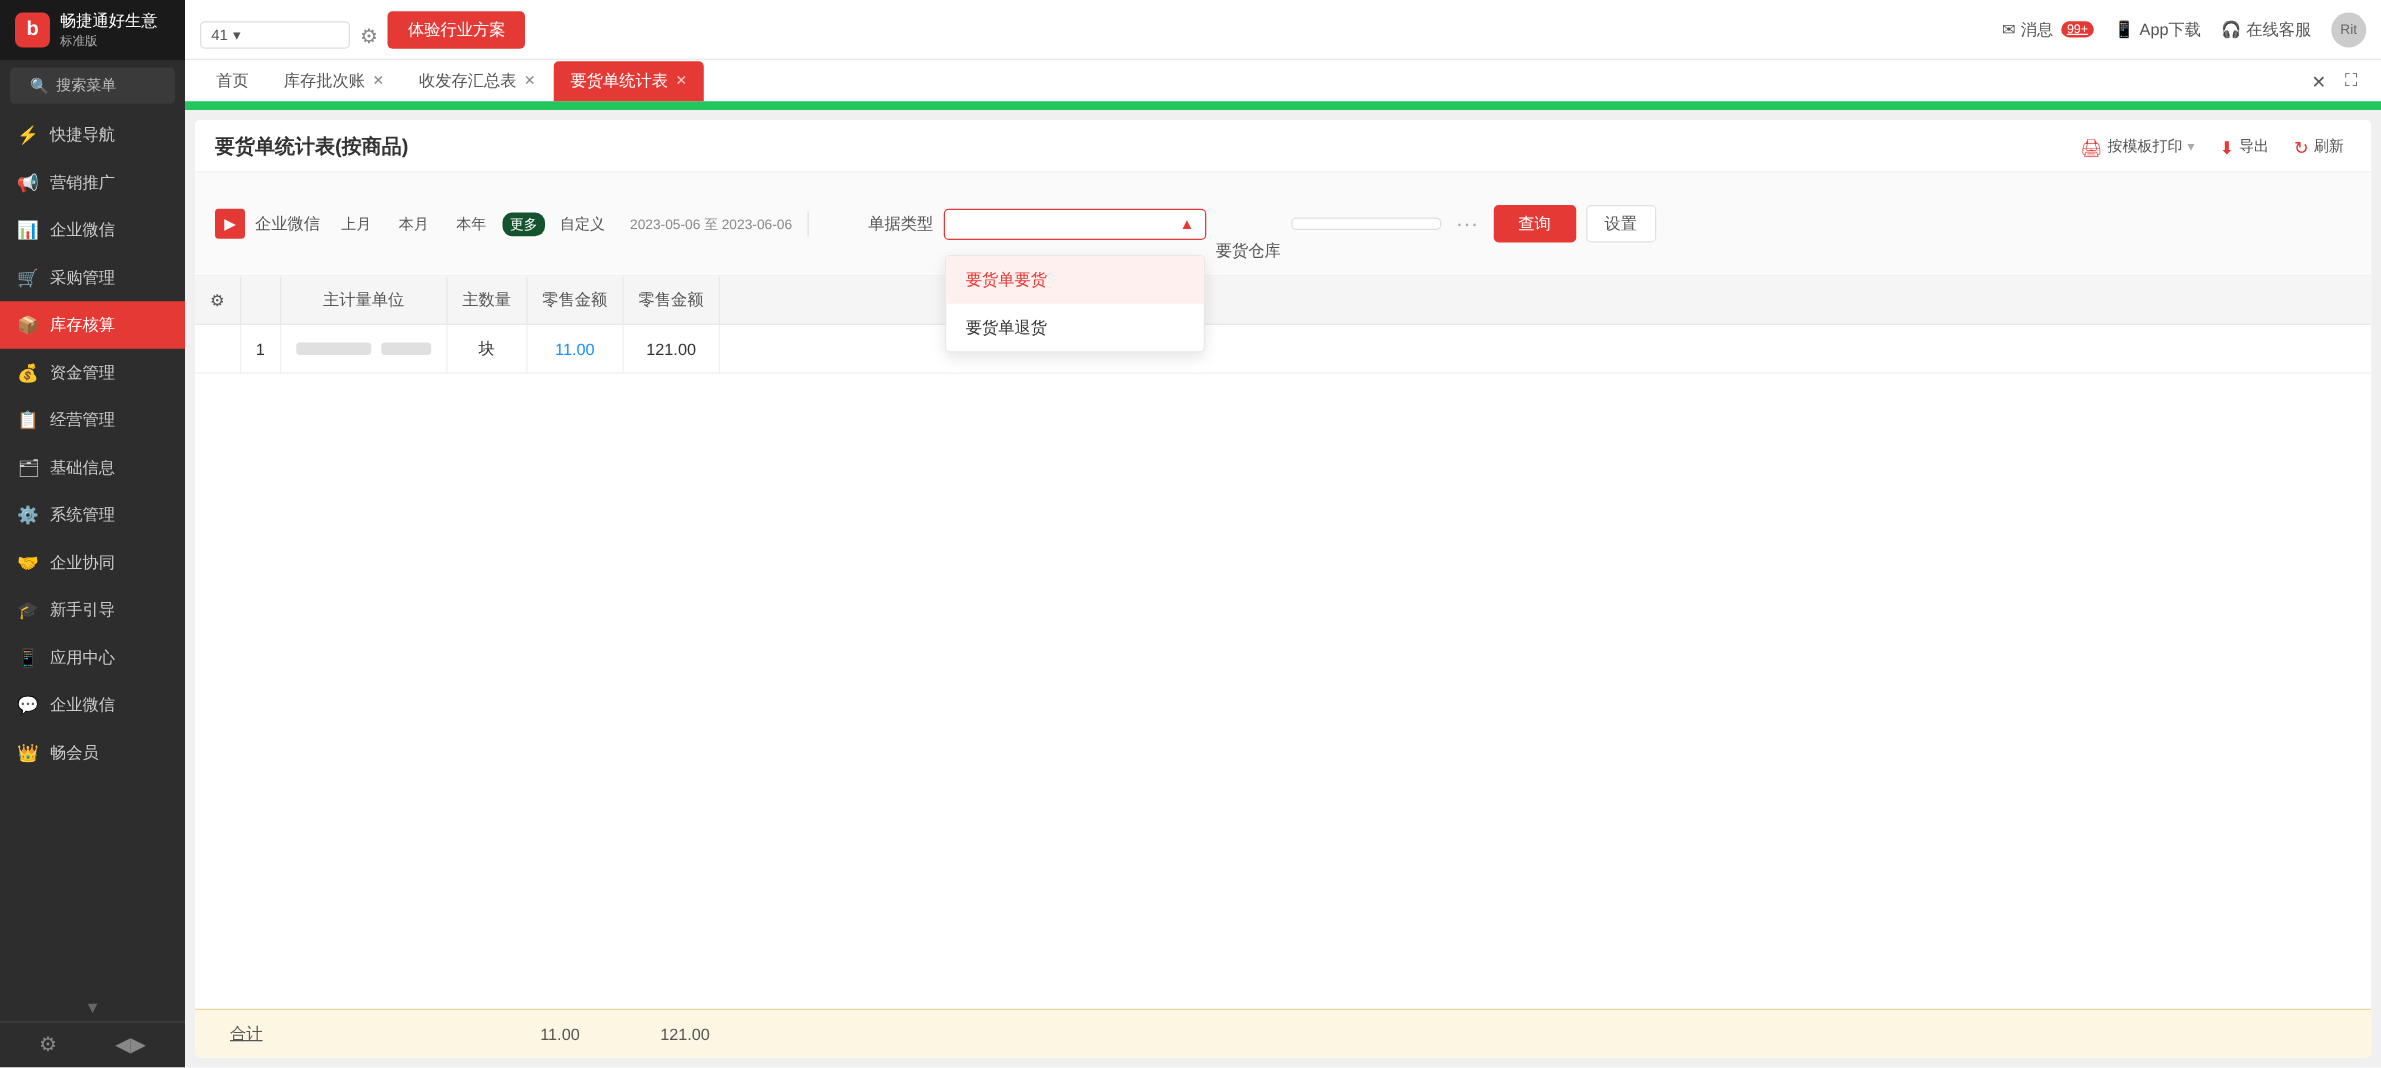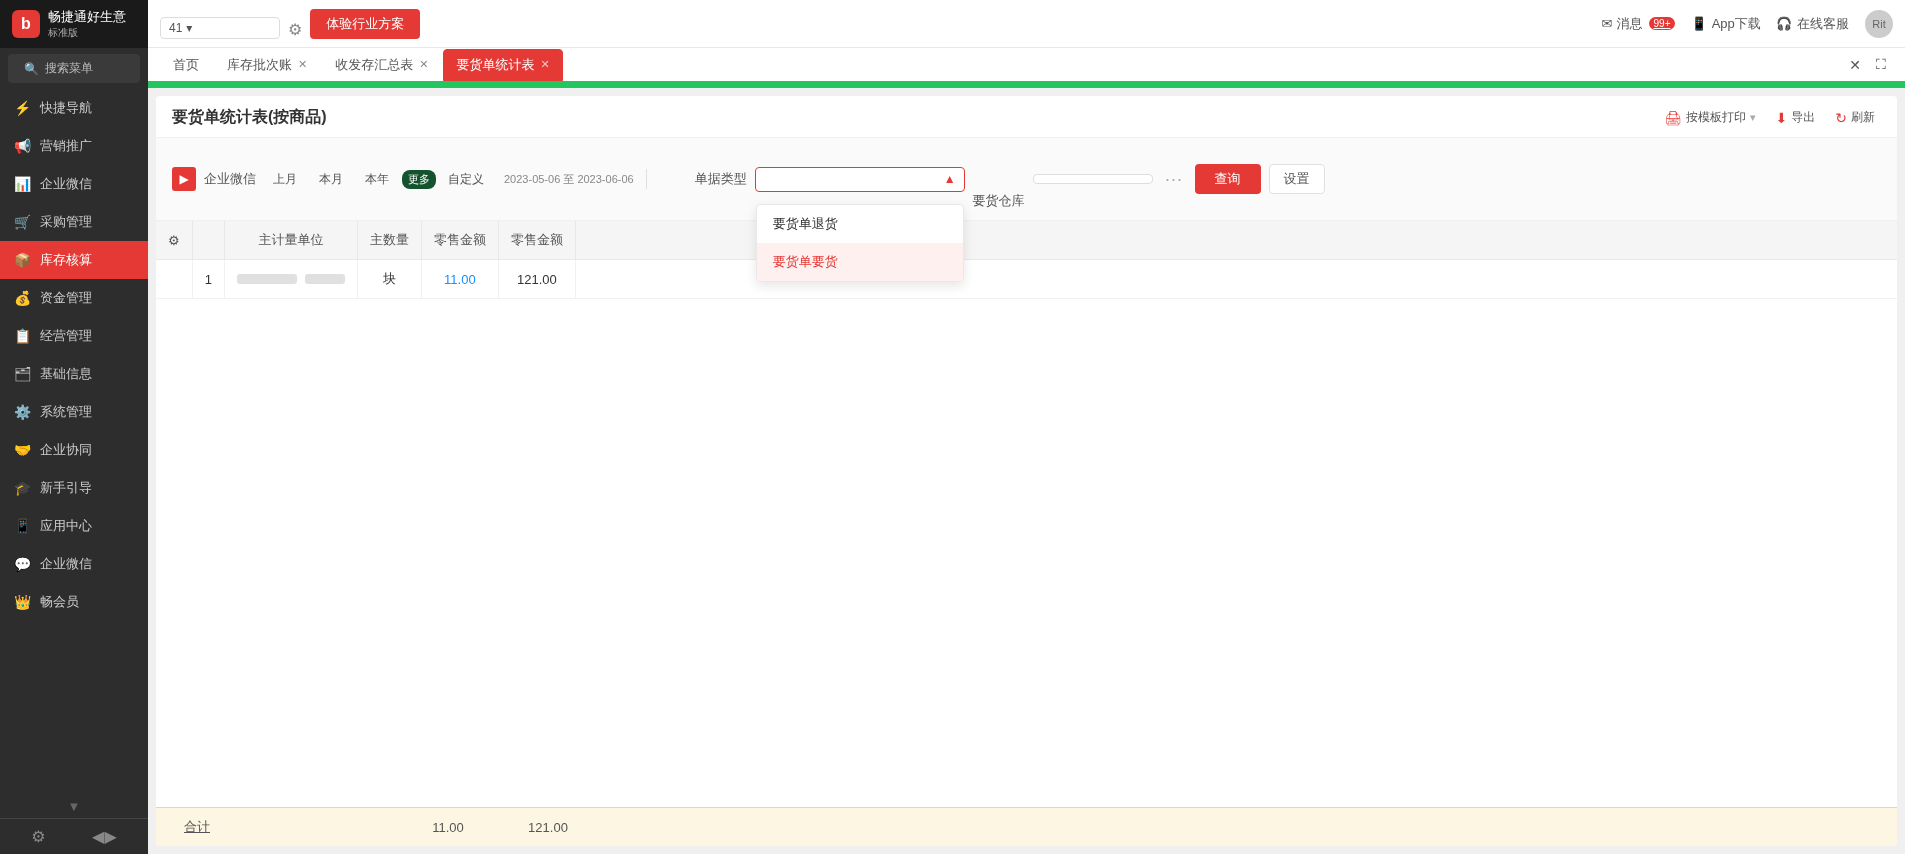--- a/index.html
+++ b/index.html
@@ -591,22 +591,22 @@
       <span class="date-range">2023-05-06 至 2023-06-06</span>
 
       <div class="filter-divider"></div>
 
       <span class="filter-type-label">单据类型</span>
       <div class="filter-select-wrap" style="position:relative;">
         <input class="filter-select-input" value="" readonly="" style="">
         <span class="filter-select-arrow">▲</span>
 
         <div class="dropdown-overlay">
+          <div class="dropdown-item selected">要货单要货</div>
           <div class="dropdown-item">要货单退货</div>
-          <div class="dropdown-item selected">要货单要货</div>
         </div>
       </div>
 
       <span class="filter-warehouse-label">要货仓库</span>
       <div class="filter-warehouse-select">
         <span style="flex:1;"></span>
       </div>
       <span class="filter-more-btn">···</span>
       <button class="filter-query-btn">查询</button>
       <button class="filter-settings-btn">设置</button>

